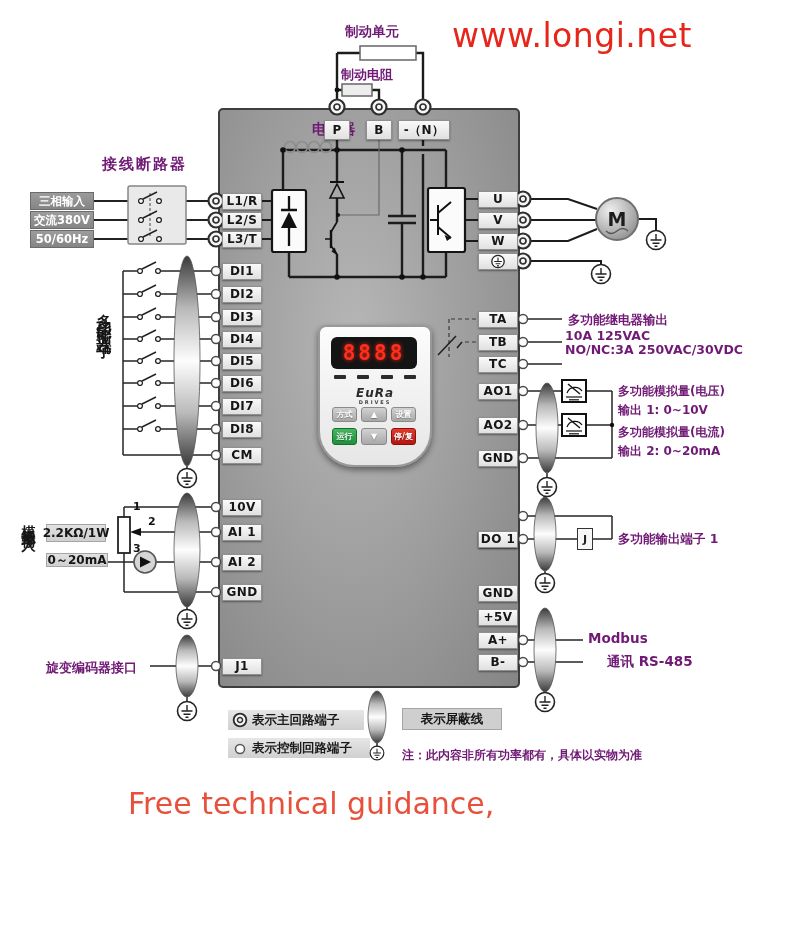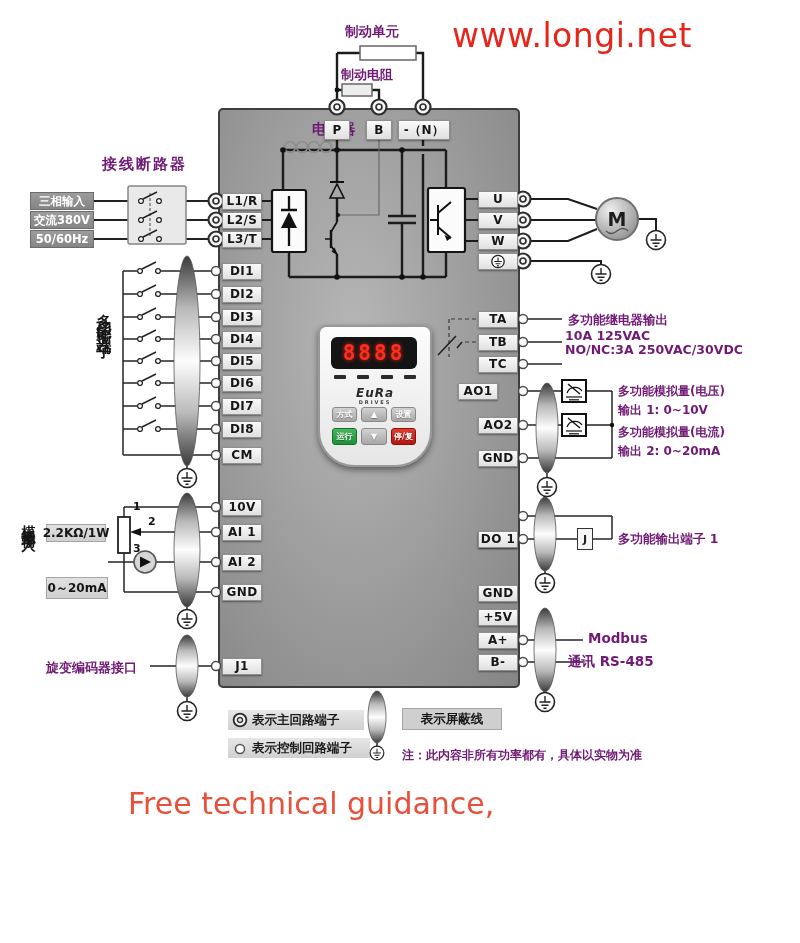--- a/index.html
+++ b/index.html
@@ -304,21 +304,21 @@
   <div class="term" style="left:222px;top:308.5px;">DI3</div>
   <div class="term" style="left:222px;top:330.5px;">DI4</div>
   <div class="term" style="left:222px;top:352.5px;">DI5</div>
   <div class="term" style="left:222px;top:374.5px;">DI6</div>
   <div class="term" style="left:222px;top:397.5px;">DI7</div>
   <div class="term" style="left:222px;top:420.5px;">DI8</div>
   <div class="term" style="left:222px;top:446.5px;">CM</div>
 
   <div class="lbl vlabel" style="left:20px;top:514px;height:100px;font-size:14px;letter-spacing:3px;position:absolute;">模拟量输入</div>
   <div class="graybox" style="left:46px;top:524px;width:60px;height:18px;text-align:center;">2.2KΩ/1W</div>
-  <div class="graybox" style="left:46px;top:553px;width:62px;height:22px;margin-top:24px;">0～20mA</div>
+  <div class="graybox" style="left:46px;top:553px;width:62px;height:14px;">0～20mA</div>
   <div class="term" style="left:222px;top:498.5px;">10V</div>
   <div class="term" style="left:222px;top:523.5px;">AI 1</div>
   <div class="term" style="left:222px;top:553.5px;">AI 2</div>
   <div class="term" style="left:222px;top:583.5px;">GND</div>
 
   <div class="lbl" style="left:46px;top:659px;font-size:13px;">旋变编码器接口</div>
   <div class="term" style="left:222px;top:657.5px;">J1</div>
 
   <div class="term" style="left:478px;top:190.5px;">U</div>
   <div class="term" style="left:478px;top:211.5px;">V</div>
@@ -330,39 +330,39 @@
     </svg>
   </div>
 
   <div class="term" style="left:478px;top:310.5px;">TA</div>
   <div class="term" style="left:478px;top:333.5px;">TB</div>
   <div class="term" style="left:478px;top:355.5px;">TC</div>
   <div class="lbl" style="left:568px;top:312px;font-size:12.5px;">多功能继电器输出</div>
   <div class="lbl" style="left:565px;top:328px;font-size:12.5px;">10A 125VAC</div>
   <div class="lbl" style="left:565px;top:342px;font-size:12.5px;">NO/NC:3A 250VAC/30VDC</div>
 
-  <div class="term" style="left:458px;top:382.5px;">AO1</div>
+  <div class="term" style="left:478px;top:382.5px;">AO1</div>
   <div class="term" style="left:478px;top:416.5px;">AO2</div>
   <div class="term" style="left:478px;top:449.5px;">GND</div>
   <div class="lbl" style="left:618px;top:383px;font-size:12px;">多功能模拟量(电压)</div>
   <div class="lbl" style="left:618px;top:402px;font-size:12px;">输出 1: 0~10V</div>
   <div class="lbl" style="left:618px;top:424px;font-size:12px;">多功能模拟量(电流)</div>
   <div class="lbl" style="left:618px;top:443px;font-size:12px;">输出 2: 0~20mA</div>
 
   <div class="term" style="left:478px;top:517px;margin-top:14px;">24V</div>
   <div class="term" style="left:478px;top:530.5px;">DO 1</div>
   <div class="jbox">J</div>
   <div class="lbl" style="left:618px;top:531px;font-size:12.5px;">多功能输出端子 1</div>
 
   <div class="term" style="left:478px;top:584.5px;">GND</div>
   <div class="term" style="left:478px;top:608.5px;">+5V</div>
   <div class="term" style="left:478px;top:631.5px;">A+</div>
   <div class="term" style="left:478px;top:653.5px;">B-</div>
   <div class="lbl" style="left:588px;top:630px;font-size:13.5px;">Modbus</div>
-  <div class="lbl" style="left:568px;top:653px;font-size:13.5px;">通讯 RS-485</div>
+  <div class="lbl" style="left:607px;top:653px;font-size:13.5px;">通讯 RS-485</div>
 
   <div class="panel">
     <div class="bezel">
       <span class="digits">8888</span>
     </div>
     <div class="ledrow">
       <div class="led"></div>
       <div class="led"></div>
       <div class="led"></div>
       <div class="led"></div>

